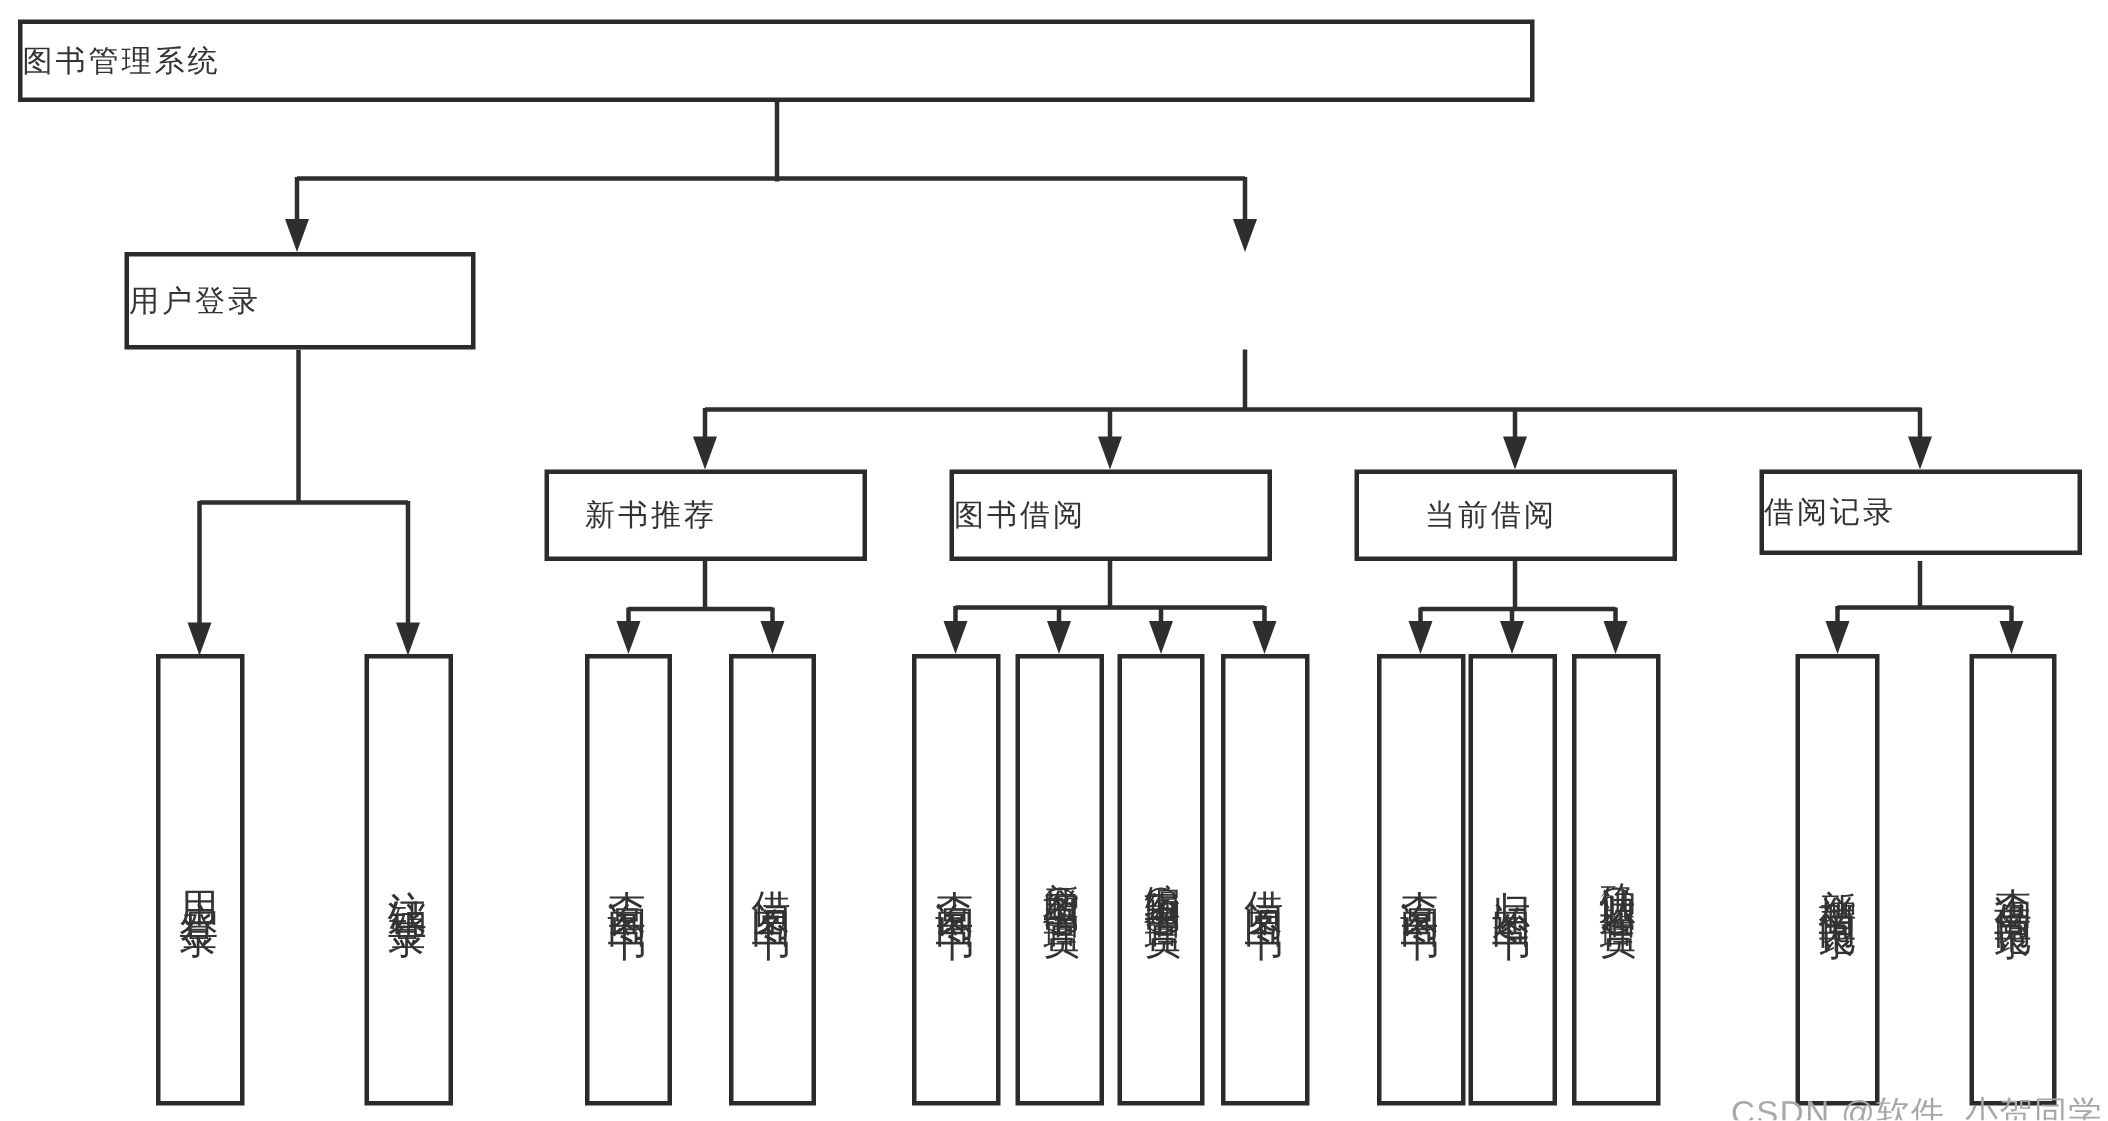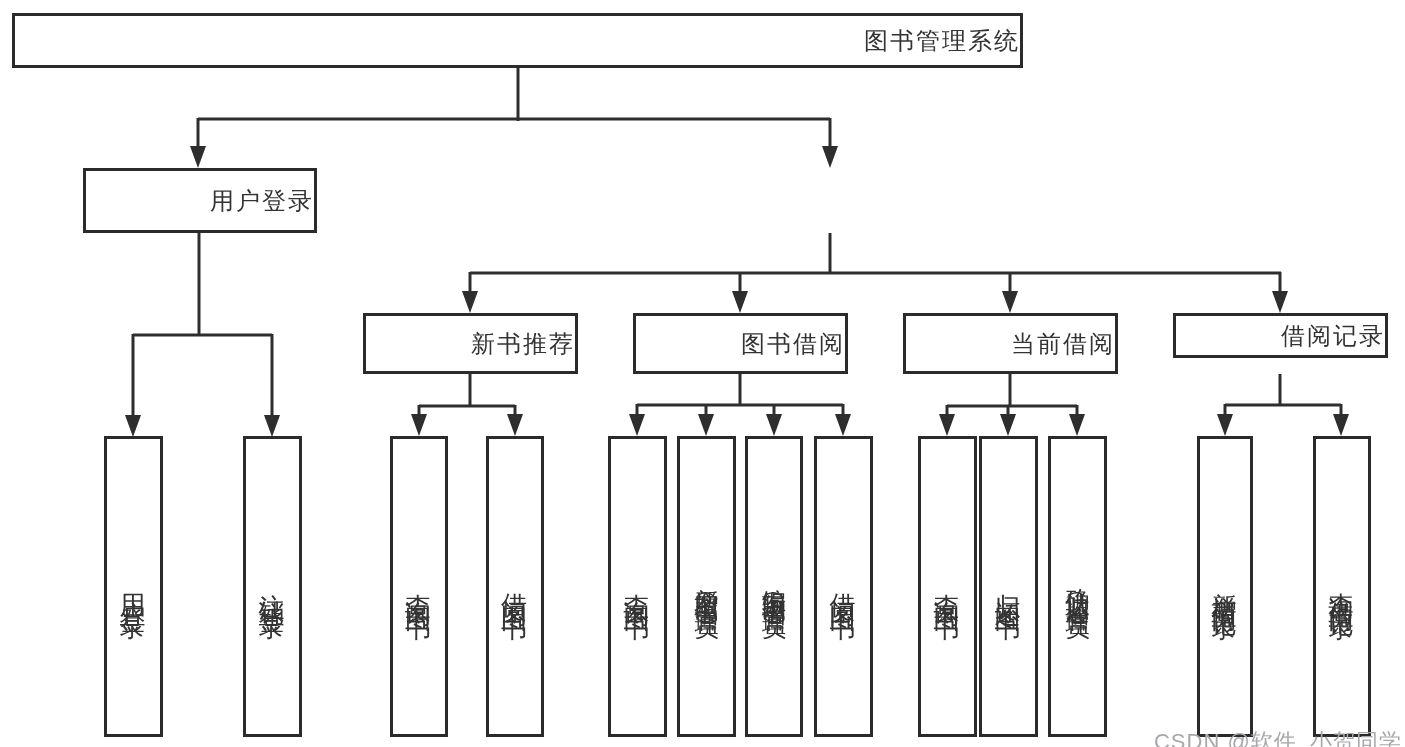--- a/index.html
+++ b/index.html
@@ -10,22 +10,22 @@
     font-family:"Liberation Sans",sans-serif;
     color:#333333;
     overflow:hidden;
   }
   #connectors{position:absolute;left:0;top:0;width:1405px;height:747px;}
   .hbox{
     position:absolute;
     box-sizing:border-box;
     border:3px solid #2b2b2b;
     background:#ffffff;
-    display:flex;align-items:center;justify-content:flex-end;
-    font-size:24px;letter-spacing:2px;
+    display:flex;align-items:center;justify-content:flex-start;
+    font-size:20px;letter-spacing:2px;
     color:#333333;
   }
   .vbox{
     position:absolute;
     box-sizing:border-box;
     border:3px solid #2b2b2b;
     background:#ffffff;
     top:436px;height:301px;
     display:flex;align-items:center;justify-content:center;
   }
@@ -132,30 +132,30 @@
   </svg>
 
   <div class="hbox" style="left:12px;top:13px;width:1011px;height:55px;">
     <span>图书管理系统</span>
   </div>
 
   <div class="hbox" style="left:83px;top:168px;width:234px;height:65px;">
     <span>用户登录</span>
   </div>
 
-  <div class="hbox" style="left:363px;top:313px;width:215px;height:61px;">
+  <div class="hbox" style="left:363px;top:313px;width:215px;height:61px;padding-left:24px;">
     <span>新书推荐</span>
   </div>
   <div class="hbox" style="left:633px;top:313px;width:215px;height:61px;">
     <span>图书借阅</span>
   </div>
-  <div class="hbox" style="left:903px;top:313px;width:215px;height:61px;">
+  <div class="hbox" style="left:903px;top:313px;width:215px;height:61px;padding-left:44px;">
     <span>当前借阅</span>
   </div>
-  <div class="hbox" style="left:1173px;top:313px;width:215px;height:45px;">
+  <div class="hbox" style="left:1173px;top:313px;width:215px;height:57px;">
     <span>借阅记录</span>
   </div>
 
   <div class="vbox" style="left:104px;width:59px;">
     <span class="vtext v4">用户登录</span>
   </div>
   <div class="vbox" style="left:243px;width:59px;">
     <span class="vtext v4">注销登录</span>
   </div>
 

